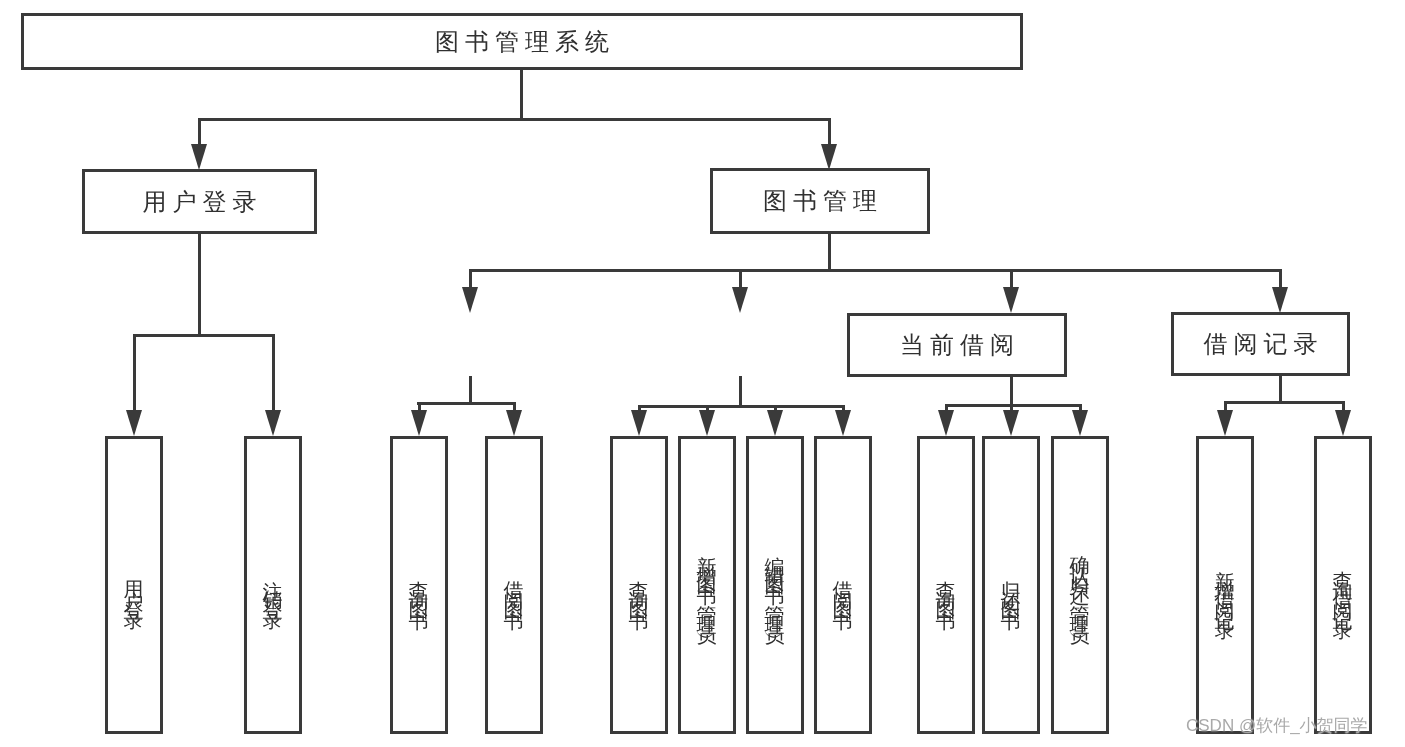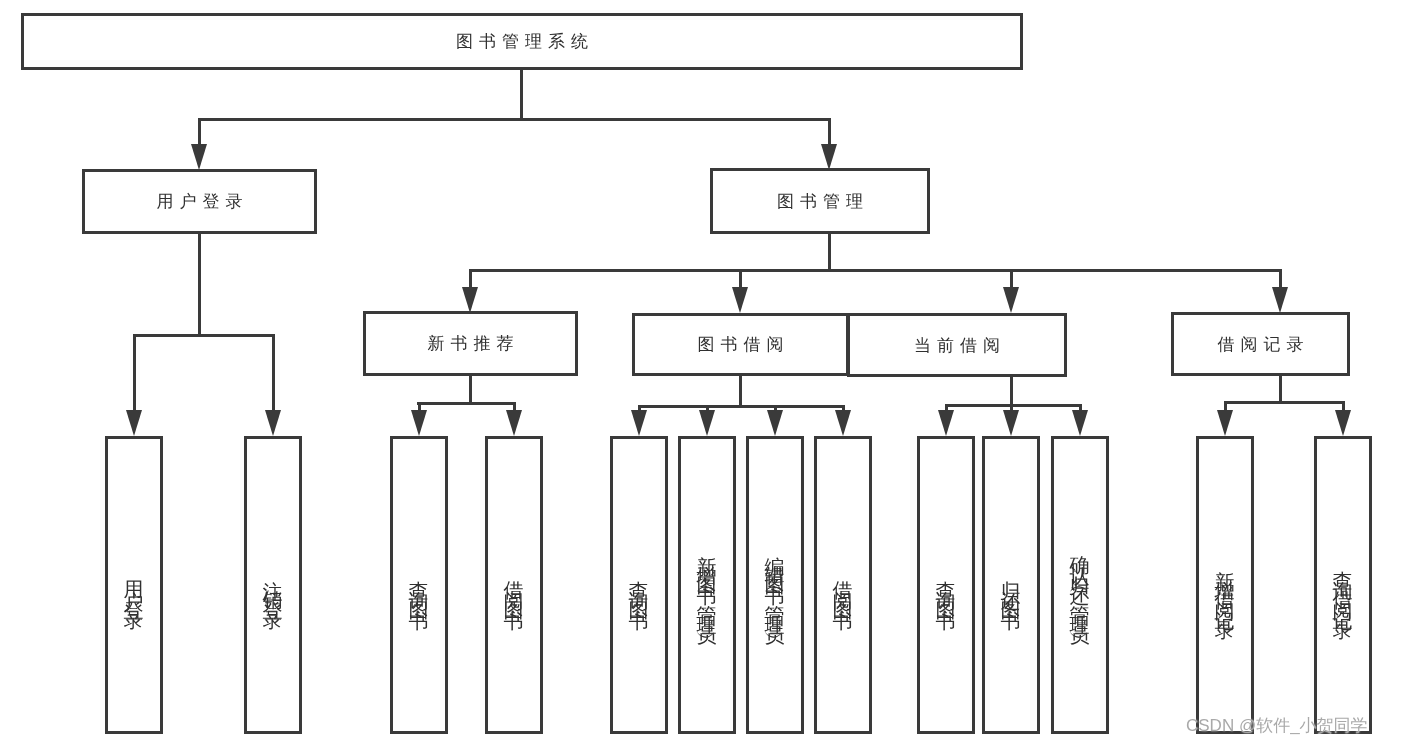--- a/index.html
+++ b/index.html
@@ -11,21 +11,21 @@
   html,body{margin:0;padding:0;background:var(--bg);}
   .canvas{
     position:relative;width:1405px;height:747px;background:var(--bg);
     overflow:hidden;font-family:"Liberation Sans",sans-serif;color:var(--text);
   }
   .box{
     position:absolute;background:var(--bg);border:3px solid var(--line);
     box-sizing:border-box;display:flex;align-items:center;justify-content:center;
   }
   .hlabel{
-    font-size:17px;letter-spacing:6px;text-indent:6px;color:var(--text);white-space:nowrap;
+    font-size:24px;letter-spacing:6px;text-indent:6px;color:var(--text);white-space:nowrap;
   }
   .leaf{
     position:absolute;top:436px;width:58px;height:298px;background:var(--bg);
     border:3px solid var(--line);box-sizing:border-box;
     display:flex;align-items:center;justify-content:center;
   }
   .vtext{
     writing-mode:vertical-rl;text-orientation:mixed;
     font-size:20px;letter-spacing:10px;color:var(--text);line-height:1;
   }
@@ -75,26 +75,20 @@
   <div class="ln" style="left:469px;top:269px;width:813px;height:3px"></div>
   <div class="ln" style="left:469px;top:269px;width:3px;height:22px"></div>
   <div class="arr" style="left:462px;top:287px"></div>
   <div class="ln" style="left:739px;top:269px;width:3px;height:22px"></div>
   <div class="arr" style="left:732px;top:287px"></div>
   <div class="ln" style="left:1010px;top:269px;width:3px;height:22px"></div>
   <div class="arr" style="left:1003px;top:287px"></div>
   <div class="ln" style="left:1279px;top:269px;width:3px;height:22px"></div>
   <div class="arr" style="left:1272px;top:287px"></div>
 
-  <div class="box" style="left:363px;top:311px;width:215px;height:65px">
-    <span class="hlabel">新书推荐</span>
-  </div>
-  <div class="box" style="left:632px;top:313px;width:217px;height:63px">
-    <span class="hlabel">图书借阅</span>
-  </div>
   <div class="box" style="left:847px;top:313px;width:220px;height:64px">
     <span class="hlabel">当前借阅</span>
   </div>
   <div class="box" style="left:1171px;top:312px;width:179px;height:64px">
     <span class="hlabel">借阅记录</span>
   </div>
 
   <div class="ln" style="left:469px;top:376px;width:3px;height:29px"></div>
   <div class="ln" style="left:417px;top:402px;width:99px;height:3px"></div>
   <div class="ln" style="left:418px;top:402px;width:3px;height:10px"></div>

